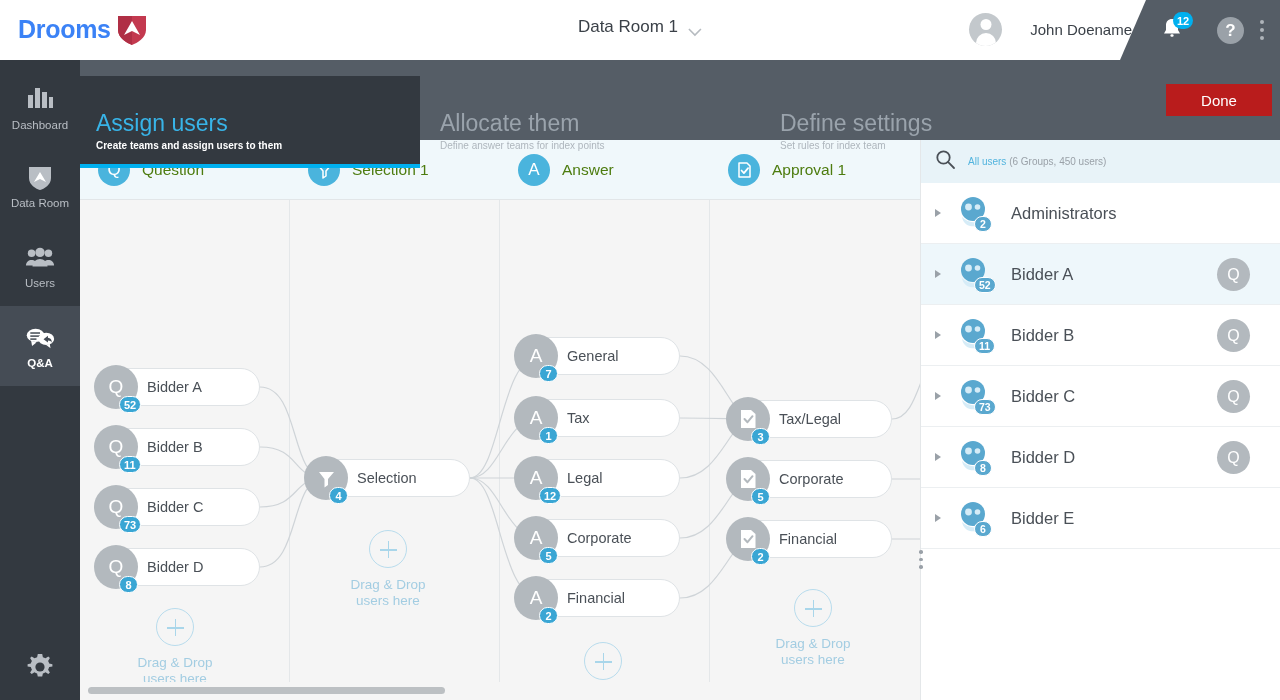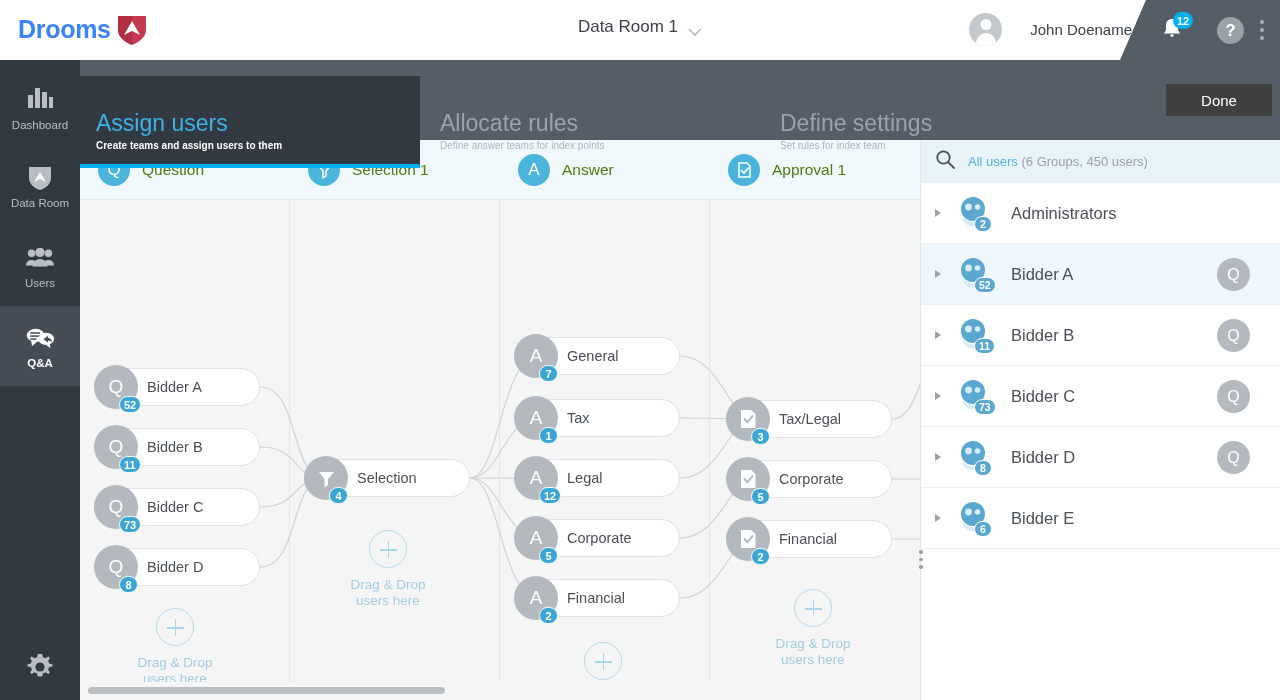--- a/index.html
+++ b/index.html
@@ -92,21 +92,21 @@
   .step-title { font-size: 23px; color: #9aa3ac; font-weight: 300; line-height: 30px; }
   .step-sub { font-size: 10px; color: #aeb6bd; margin-top: 2px; }
   .step.active { background: #333940; }
   .step.active .step-title { color: #38b4e8; }
   .step.active .step-sub { color: #ffffff; font-weight: bold; }
   .step.active::after {
     content: ""; position: absolute; left: 0; bottom: 0; width: 100%; height: 4px; background: #00b0ef;
   }
   .done-btn {
     position: absolute; right: 8px; top: 24px; width: 106px; height: 32px;
-    background: #404040; color: #fff; font-size: 15px; border: none;
+    background: #b91c1c; color: #fff; font-size: 15px; border: none;
     display: flex; align-items: center; justify-content: center; cursor: pointer;
   }
 
   
   .canvas {
     position: absolute; left: 80px; top: 140px; width: 840px; height: 560px;
     background: #f5f5f5; overflow: hidden;
   }
   .col-head-row {
     position: absolute; left: 0; top: 0; width: 840px; height: 60px;
@@ -172,21 +172,21 @@
 
   
   .right-panel {
     position: absolute; left: 920px; top: 140px; width: 360px; height: 560px;
     background: #fff; border-left: 1px solid #e4e7e9;
   }
   .search-row {
     height: 43px; background: #e8f3f8; display: flex; align-items: center;
     padding: 0 14px; gap: 12px; cursor: text;
   }
-  .search-caption { font-size: 13px; }
+  .search-caption { font-size: 10px; }
   .search-strong { color: #52b4de; }
   .search-meta { color: #9aa1a8; }
 
   .group-row {
     height: 61px; display: flex; align-items: center; padding-left: 14px;
     border-bottom: 1px solid #eceff1; cursor: pointer; position: relative;
   }
   .group-row.selected { background: #eef7fb; }
   .caret {
     width: 0; height: 0; border-left: 6px solid #9aa1a8;
@@ -329,21 +329,21 @@
       </span>
     </div>
   </div>
 
   <div class="steps">
     <div class="step active" style="left:0; width:340px; padding-left:16px;">
       <div class="step-title">Assign users</div>
       <div class="step-sub">Create teams and assign users to them</div>
     </div>
     <div class="step" style="left:360px; width:330px;">
-      <div class="step-title">Allocate rules</div>
+      <div class="step-title">Allocate them</div>
       <div class="step-sub">Define answer teams for index points</div>
     </div>
     <div class="step" style="left:700px; width:320px;">
       <div class="step-title">Define settings</div>
       <div class="step-sub">Set rules for index team</div>
     </div>
     <button class="done-btn">Done</button>
   </div>
 
   <div class="canvas">

